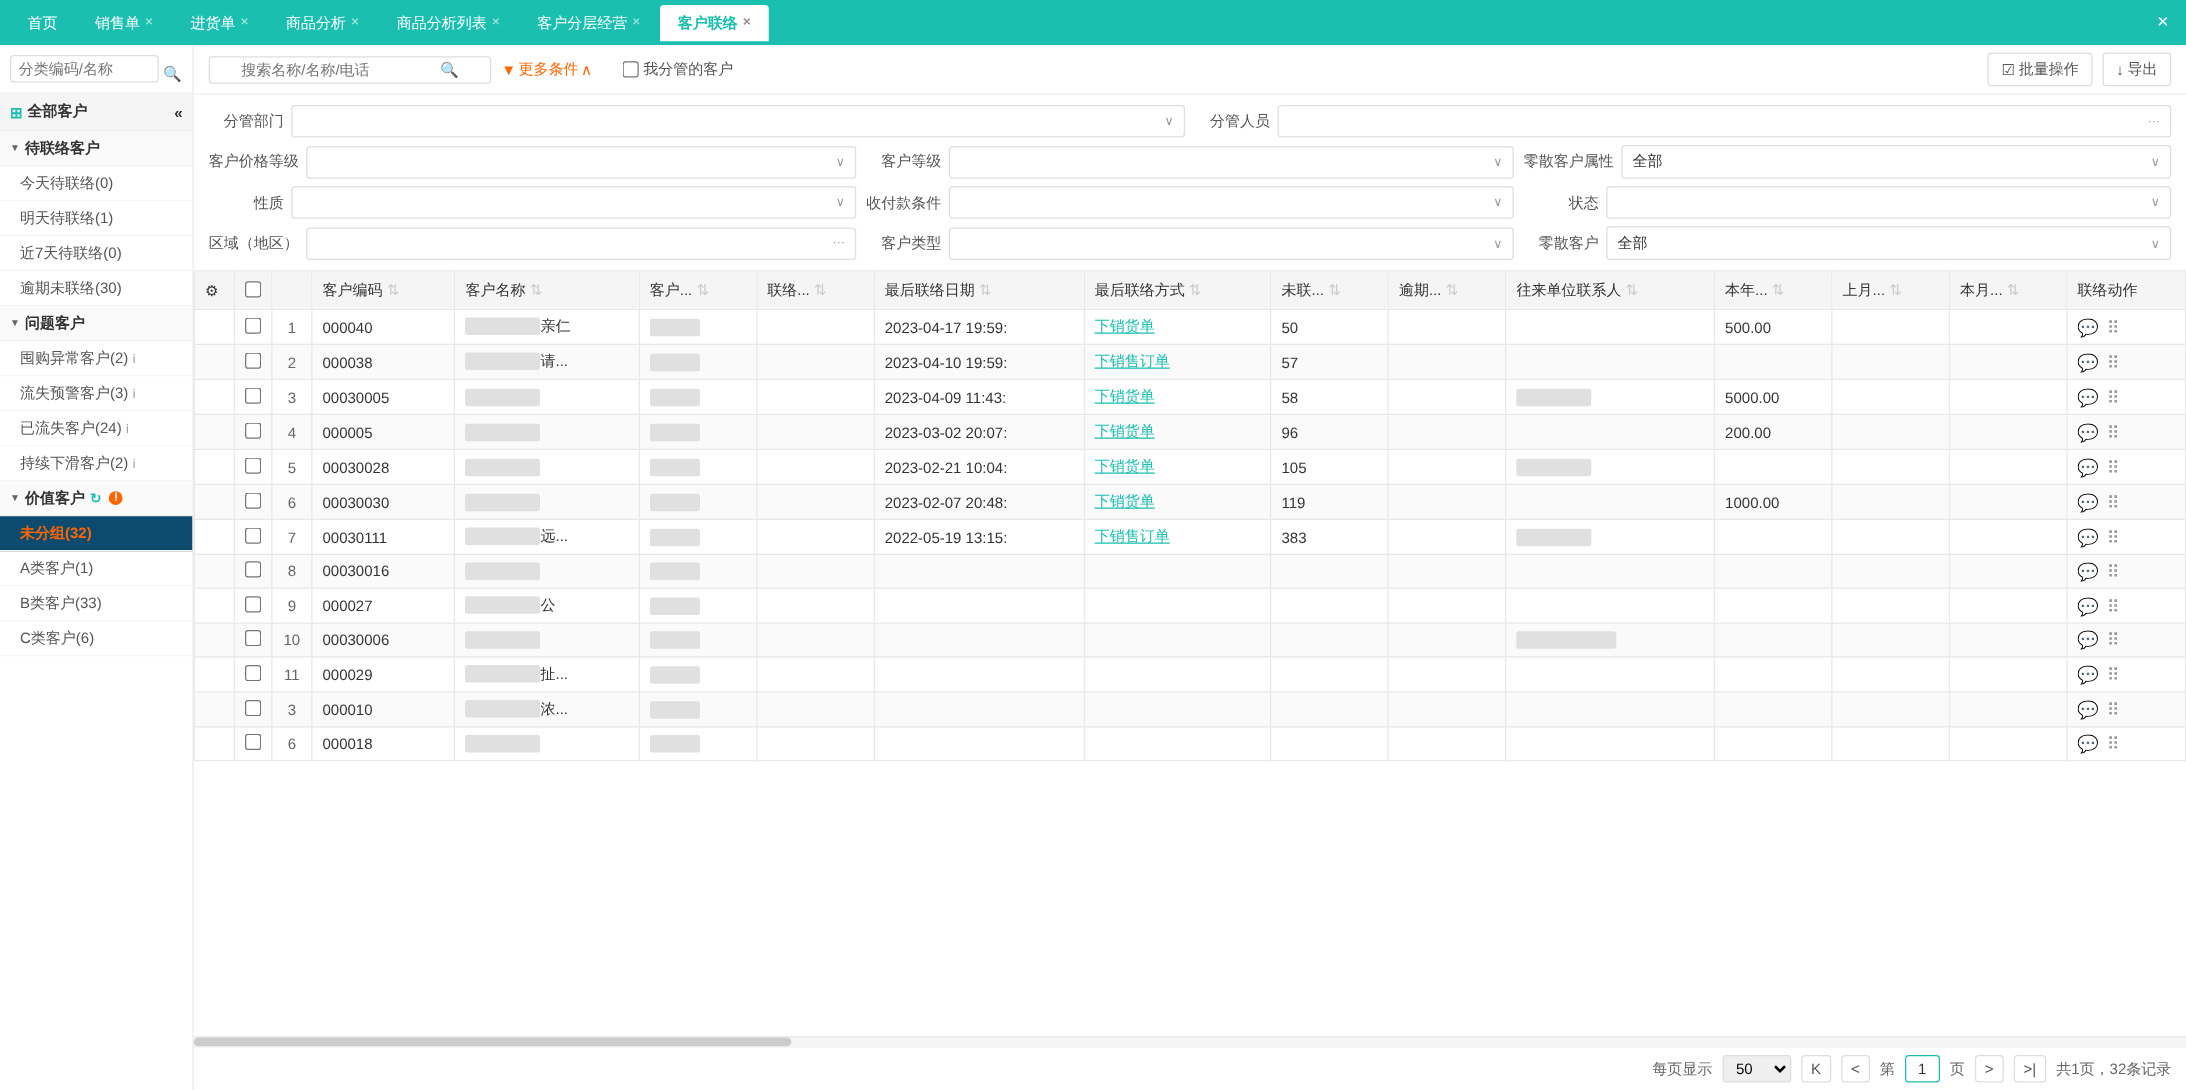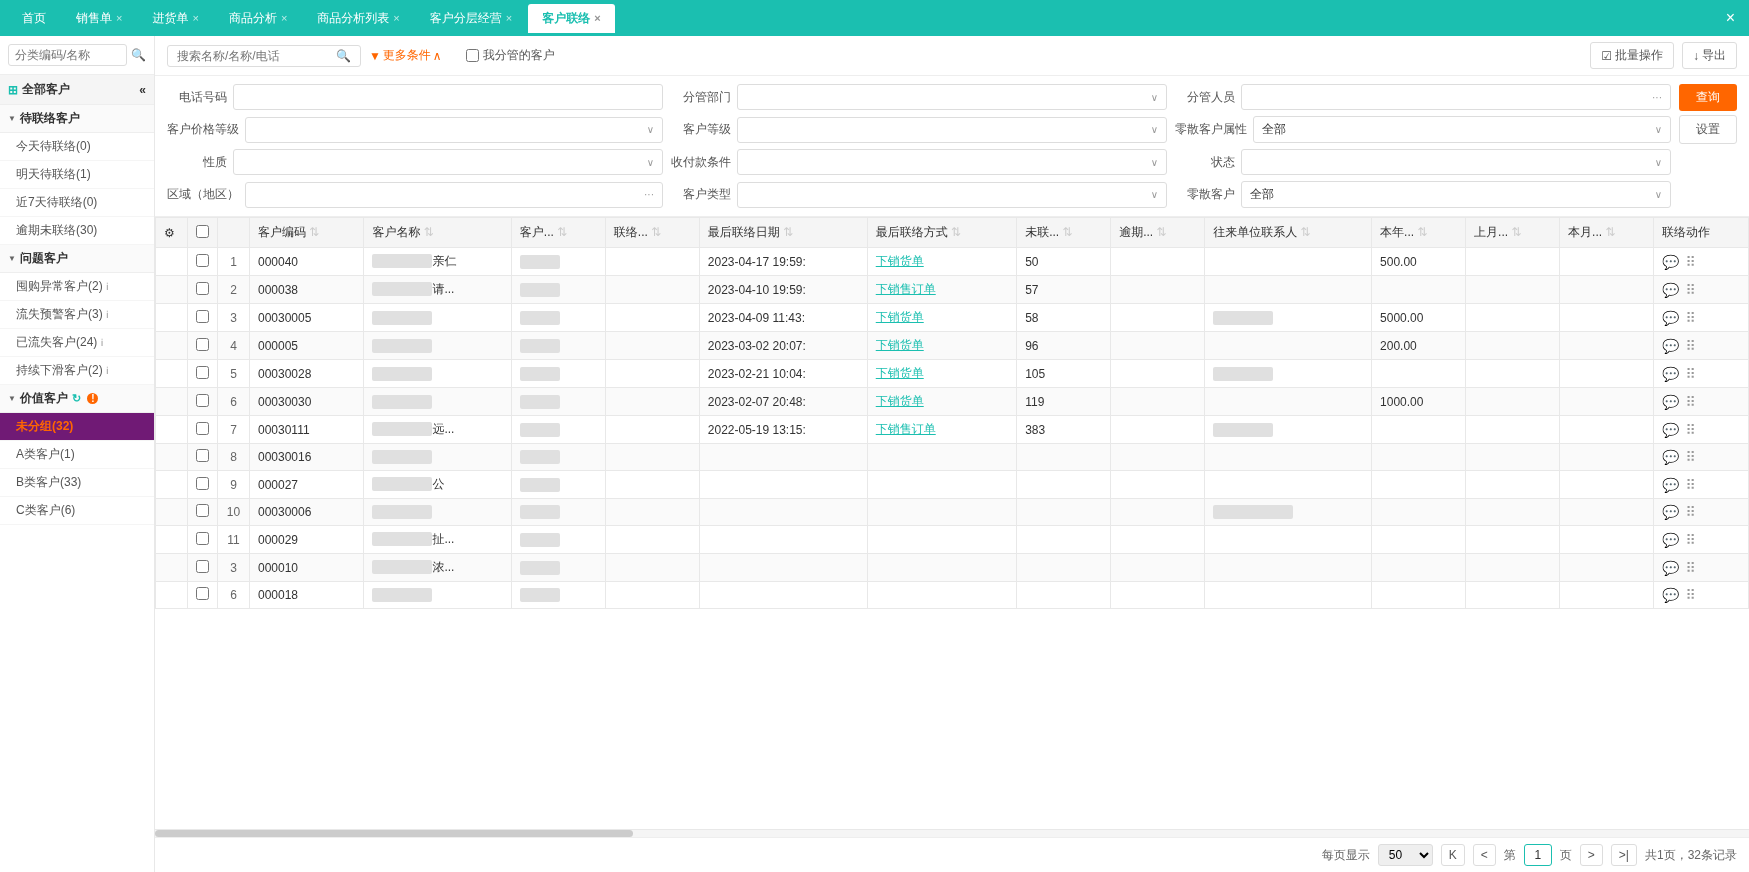--- a/index.html
+++ b/index.html
@@ -50,21 +50,21 @@
       border-right: 1px solid #e8e8e8;
       display: flex;
       flex-direction: column;
       overflow-y: auto;
       flex-shrink: 0;
     }
     .sidebar-search {
       padding: 8px;
       border-bottom: 1px solid #eee;
       display: flex;
-      align-items: center;
+      align-items: flex-end;
       gap: 4px;
     }
     .sidebar-search input {
       border: 1px solid #ddd;
       border-radius: 3px;
       padding: 3px 6px;
       width: 100%;
       outline: none;
       font-size: 12px;
       color: #999;
@@ -80,21 +80,21 @@
       cursor: pointer;
       justify-content: space-between;
     }
     .sidebar-section-header .icon-grid { color: #1bbfb0; margin-right: 4px; }
     .sidebar-item {
       padding: 5px 10px 5px 16px;
       color: #555;
       cursor: pointer;
       border-bottom: 1px solid #f5f5f5;
     }
-    .sidebar-item.active { background: #701a75; color: #f60; font-weight: bold; }
+    .sidebar-item.active { background: #0c4a6e; color: #f60; font-weight: bold; }
     .sidebar-group-header {
       padding: 5px 8px;
       color: #333;
       font-weight: bold;
       background: #fafafa;
       border-bottom: 1px solid #eee;
       display: flex;
       align-items: center;
       gap: 4px;
       cursor: pointer;
@@ -129,21 +129,21 @@
       border-bottom: 1px solid #eee;
       display: flex;
       align-items: center;
       gap: 8px;
     }
     .toolbar-search {
       display: flex;
       align-items: center;
       border: 1px solid #ddd;
       border-radius: 3px;
-      padding: 3px 9px;
+      padding: 3px 25px;
       gap: 4px;
       min-width: 160px;
     }
     .toolbar-search input {
       border: none;
       outline: none;
       font-size: 12px;
       color: #999;
       width: 100%;
     }
@@ -445,24 +445,20 @@
         </button>
       </div>
     </div>
 
     <div class="filter-panel">
       <div style="display:flex;gap:8px;">
         <div style="flex:1;">
 
           <div class="filter-row">
             <div class="filter-item">
-              <span class="filter-label">电话号码</span>
-              <div class="filter-input"></div>
-            </div>
-            <div class="filter-item">
               <span class="filter-label">分管部门</span>
               <div class="filter-input">
                 <span></span>
                   <span class="arrow">∨</span>
               </div>
             </div>
             <div class="filter-item">
               <span class="filter-label">分管人员</span>
               <div class="filter-input">
                 <span></span>
@@ -537,24 +533,20 @@
             <div class="filter-item">
               <span class="filter-label">零散客户</span>
               <div class="filter-input">
                 <span>全部</span>
                   <span class="arrow">∨</span>
               </div>
             </div>
           </div>
         </div>
 
-        <div class="filter-btn-group">
-          <button class="btn-primary">查询</button>
-          <button class="btn-secondary">设置</button>
-        </div>
       </div>
     </div>
 
     <div class="table-container">
       <table class="data-table">
         <thead>
           <tr>
             <th class="col-settings">⚙</th>
             <th class="col-cb"><input type="checkbox" style=""></th>
             <th class="col-num"></th>

